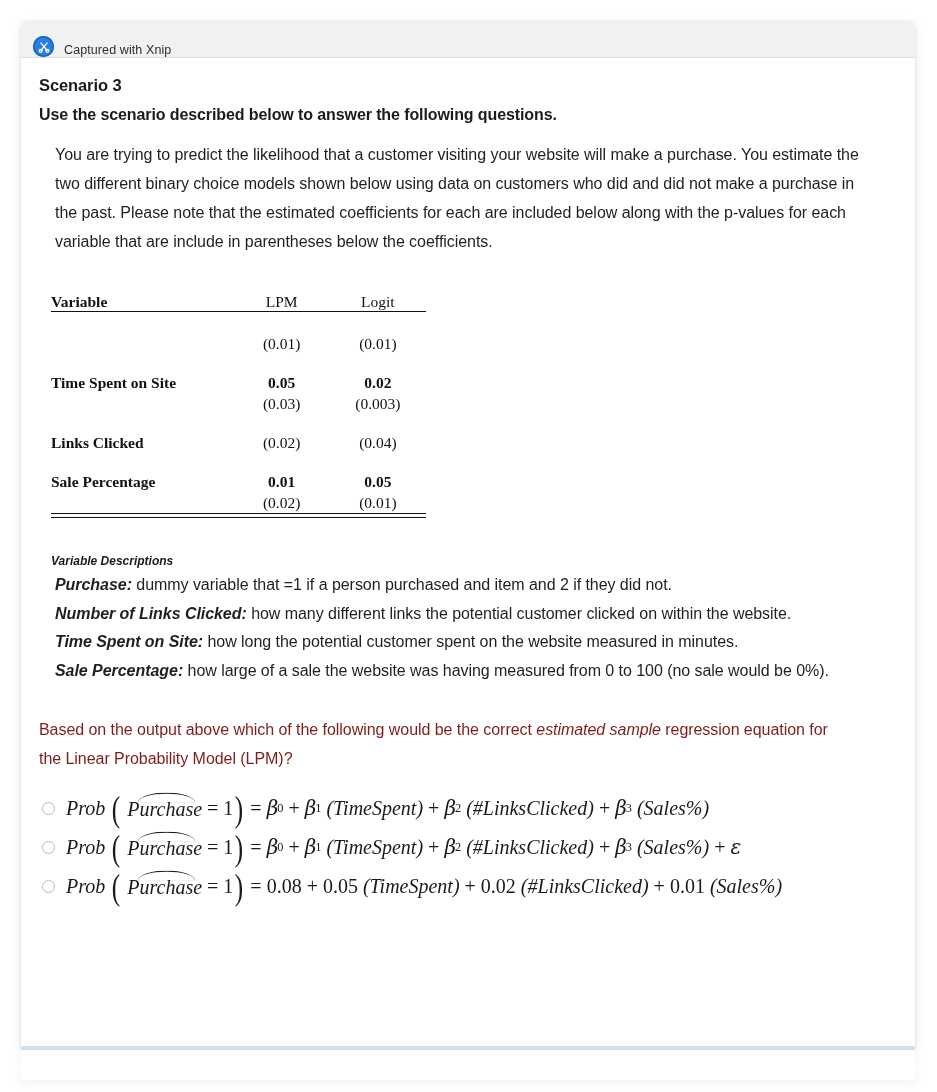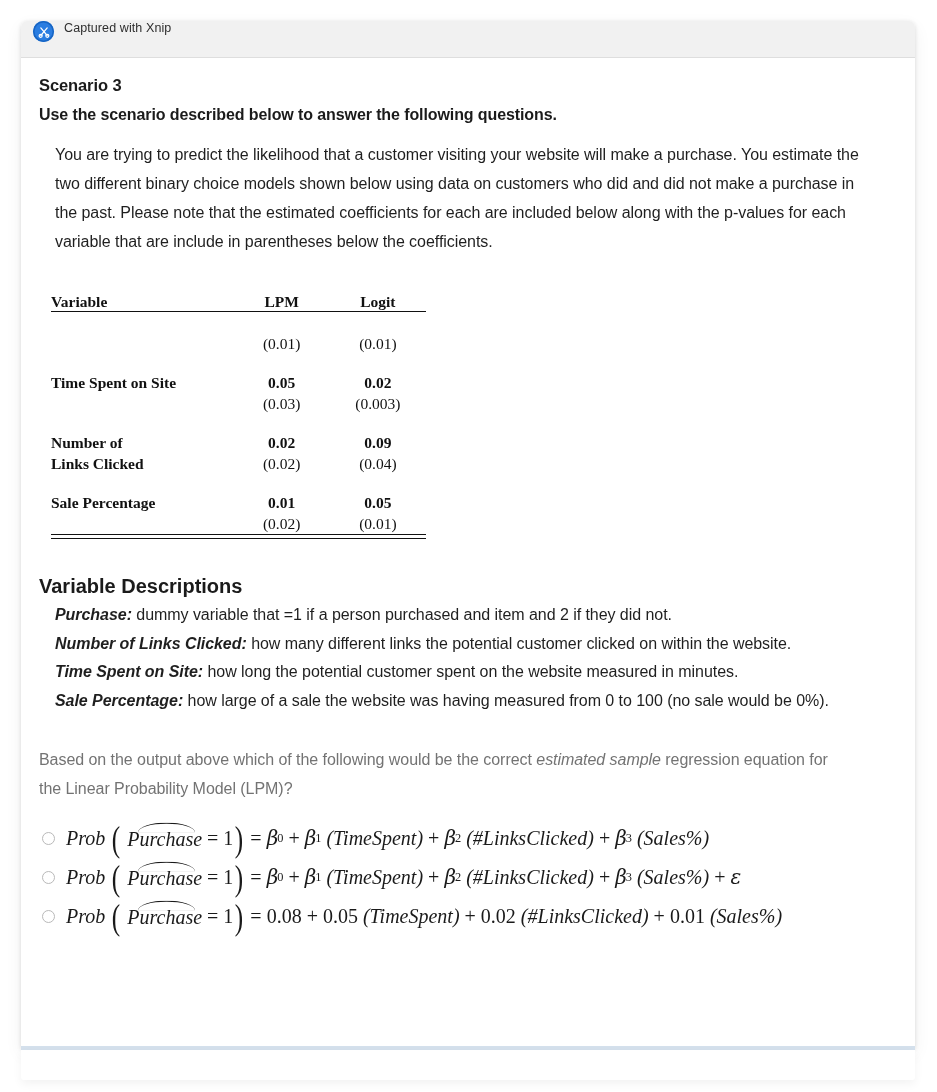--- a/index.html
+++ b/index.html
@@ -26,21 +26,21 @@
     border-radius: 6px 6px 3px 3px;
     box-shadow: 0 1px 4px rgba(0,0,0,0.13), 0 6px 18px rgba(0,0,0,0.06);
     overflow: hidden;
   }
 
   #xnip-header {
     height: 37px;
     background: #f1f1f1;
     border-bottom: 1px solid #dedede;
     display: flex;
-    align-items: flex-start;
+    align-items: flex-end;
     padding-left: 12px;
     box-sizing: border-box;
   }
   #xnip-icon {
     width: 21px;
     height: 21px;
     border-radius: 50%;
     background: #2a7de1;
     display: flex;
     align-items: center;
@@ -94,63 +94,64 @@
     font-family: "Liberation Serif", serif;
     width: 375px;
   }
   table.results th,
   table.results td {
     padding: 0;
     font-size: 15.5px;
     color: #111111;
   }
   .th-var   { text-align: left;   width: 182px; font-weight: bold; padding-bottom: 3px; margin-left: 36px; }
-  .th-num   { text-align: center; width: 96px;  font-weight: bold; padding-bottom: 3px; }
+  .th-num   { text-align: center; width: 96px;  font-weight: normal; padding-bottom: 3px; }
   tr.head-rule td { border-bottom: 1.3px solid #111111; height: 0; font-size:0; line-height:0; }
   .spacer-row td { height: 21px; }
   .var-name  { font-weight: bold; text-align: left; line-height: 21px; }
   .coef      { font-weight: bold; text-align: center; line-height: 21px; }
   .pval      { text-align: center; line-height: 21px; }
   .gap-row td { height: 18px; }
   .bottom-rule-outer td {
     border-top: 1.3px solid #111111;
     border-bottom: 1.3px solid #111111;
     height: 3px; font-size: 0; line-height: 0;
   }
 
   
   #descriptions {
     margin: 36px 0 0 0;
   }
   .desc-heading {
-    font-size: 20px;
+    font-size: 12px;
     font-weight: bold;
+    font-style: italic;
     color: #1b1b1b;
-    margin: 0 0 3px 0;
+    margin: 0 0 3px 12px;
   }
   .desc-line {
     font-size: 16px;
     line-height: 28.5px;
     color: #1f1f1f;
     margin: 0;
     max-width: 862px;
     letter-spacing: -0.05px;
   }
   .desc-line b {
     font-weight: bold;
     font-style: italic;
     margin-left: 16px;
   }
 
   
   #prompt {
     margin: 30px 0 0 0;
     font-size: 16px;
     line-height: 29px;
-    color: #737373;
+    color: #7f1d1d;
     max-width: 810px;
     letter-spacing: -0.05px;
   }
   #prompt i { font-style: italic; }
 
   
   #options {
     margin: 24px 0 0 0;
   }
   .option {
@@ -299,25 +300,20 @@
             <td></td>
             <td class="pval">(0.03)</td>
             <td class="pval">(0.003)</td>
           </tr>
 
           <tr class="gap-row">
               <td colspan="3"></td>
             </tr>
 
           <tr>
-            <td class="var-name">Number of</td>
-            <td class="coef">0.02</td>
-            <td class="coef">0.09</td>
-          </tr>
-          <tr>
             <td class="var-name">Links Clicked</td>
             <td class="pval">(0.02)</td>
             <td class="pval">(0.04)</td>
           </tr>
 
           <tr class="gap-row">
               <td colspan="3"></td>
             </tr>
 
           <tr>

